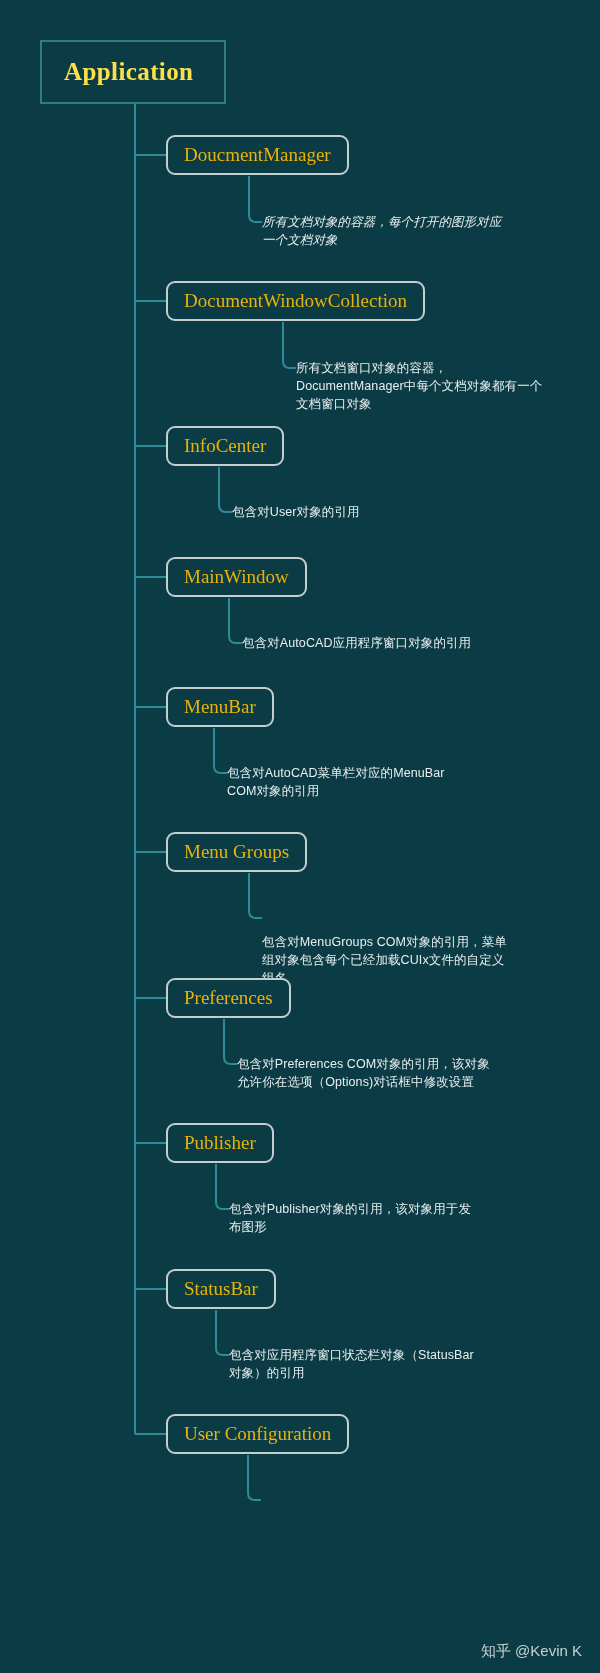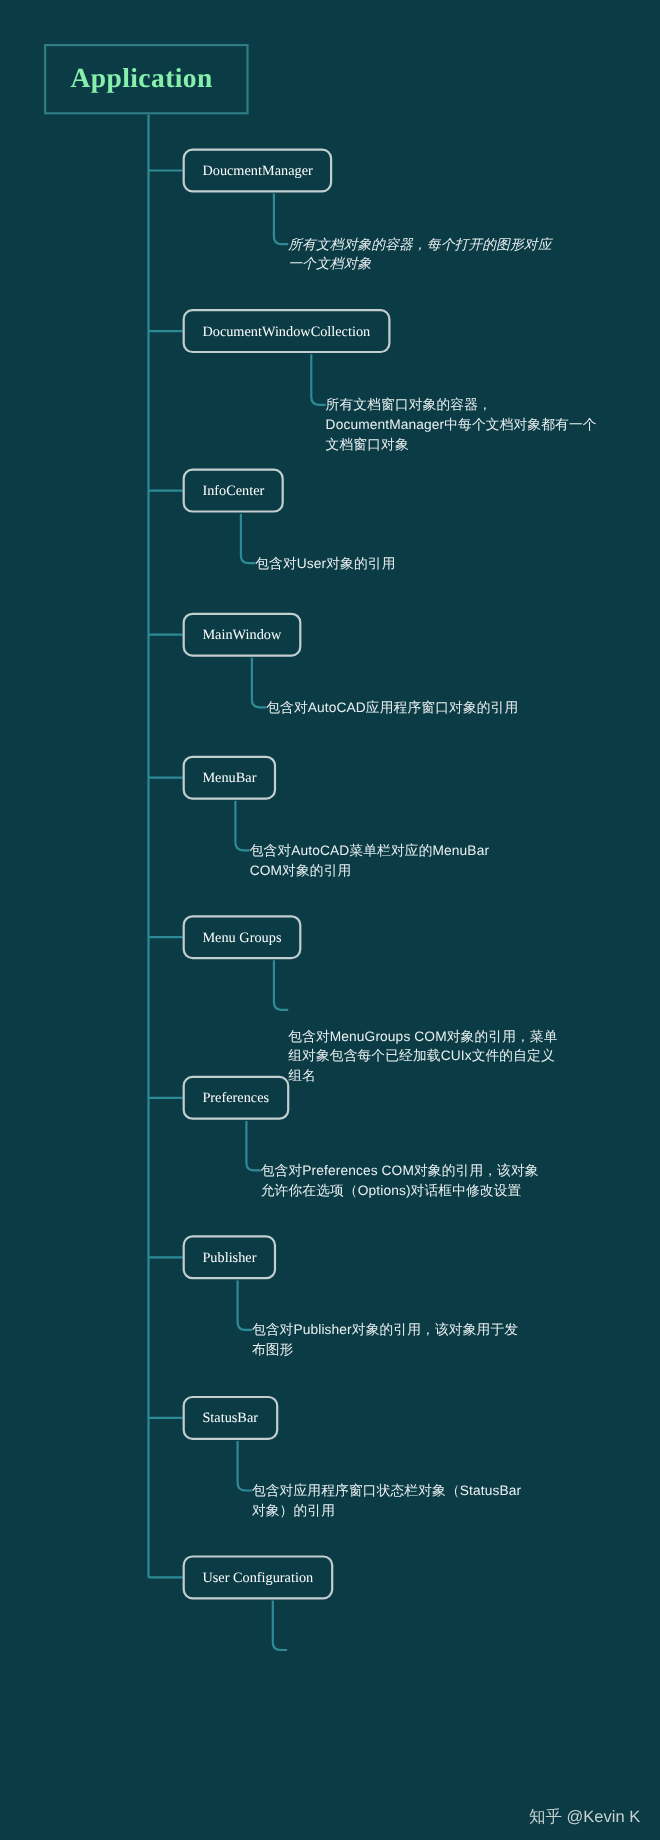--- a/index.html
+++ b/index.html
@@ -16,40 +16,40 @@
   .root-node{
     position:absolute;
     left:40px;top:40px;width:186px;height:64px;
     border:2px solid #2e7d85;
     background:#0b3b45;
     display:flex;align-items:center;
     box-sizing:border-box;
     padding-left:22px;
   }
   .root-node .label{
-    color:#86efac;
+    color:#fde047;
     font-size:25px;
     font-weight:bold;
     letter-spacing:0.4px;
     font-family:"Liberation Serif","DejaVu Serif",serif;
   }
 
   .node{
     position:absolute;
     border:2px solid #c3ced1;
     border-radius:9px;
     background:#0b3b45;
     box-sizing:border-box;
     display:flex;align-items:center;justify-content:center;
     padding:0 16px;
     height:40px;
   }
   .node .label{
-    color:#ffffff;
-    font-size:13px;
+    color:#eab308;
+    font-size:19px;
     white-space:nowrap;
     font-family:"Liberation Serif","DejaVu Serif",serif;
   }
 
   .note{
     position:absolute;
     color:#e9eff0;
     font-size:12.5px;
     line-height:18px;
     font-family:"Liberation Sans","DejaVu Sans",sans-serif;

